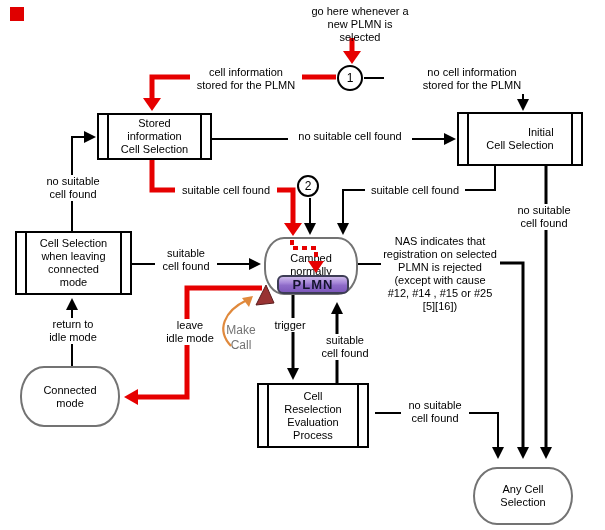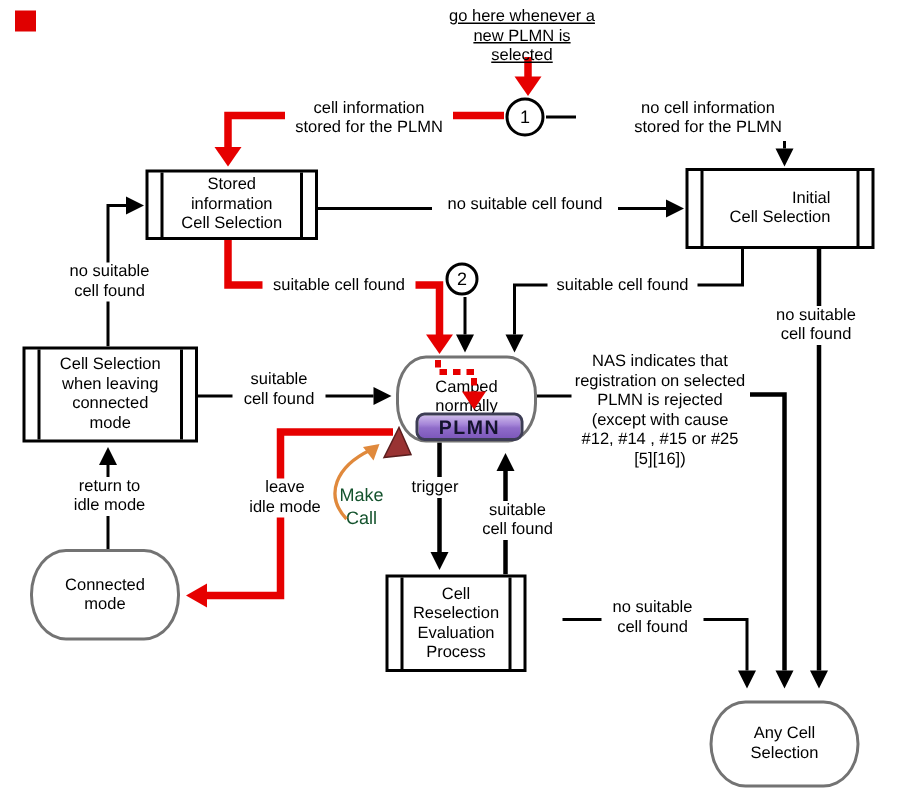--- a/index.html
+++ b/index.html
@@ -37,21 +37,21 @@
   #connected{border-radius:24px / 30px;}
   #anycell{border-radius:24px / 29px;}
   #idle-btn{
     position:absolute;left:277px;top:275px;width:72px;height:19px;box-sizing:border-box;
     border:2px solid #3d3d55;border-radius:6px;
     background:linear-gradient(#cdb9ea 0%,#a585d8 40%,#8f6cc9 55%,#7d58bb 100%);
     display:flex;align-items:center;justify-content:center;
     font-size:13px;font-weight:bold;color:#14142e;letter-spacing:1px;
   }
   #marker{position:absolute;left:10px;top:7px;width:14px;height:14px;background:#e00000;}
-  #make-call{color:#14532d;font-size:12px;line-height:15px;}
+  #make-call{color:#737373;font-size:12px;line-height:15px;}
 </style>
 </head>
 <body>
 
 <div id="canvas">
 
   <svg width="605" height="530">
     <g stroke="#000" stroke-width="2" fill="none">
       <path d="M72,231 L72,137 L84,137"></path>
       <path d="M212,139 L444,139"></path>
@@ -105,21 +105,21 @@
   <div class="pbox" style="left:457px;top:112px;width:126px;height:54px;text-align:right;">
     <span>Initial
 Cell Selection</span>
   </div>
   <div class="pbox" style="left:15px;top:231px;width:117px;height:64px;">
     <span>Cell Selection
 when leaving
 connected
 mode</span>
   </div>
-  <div class="pbox" style="left:257px;top:383px;width:94px;height:65px;">
+  <div class="pbox" style="left:257px;top:383px;width:112px;height:65px;">
     <span>Cell
 Reselection
 Evaluation
 Process</span>
   </div>
 
   <div class="state" id="camped" style="left:264px;top:237px;width:94px;height:58px;">
     <span>Camped
 normally</span>
   </div>
@@ -135,21 +135,21 @@
 Selection</span>
   </div>
 
   <div class="circle" style="left:337px;top:65px;width:26px;height:26px;">
     <span>1</span>
   </div>
   <div class="circle" style="left:297px;top:175px;width:22px;height:22px;">
     <span>2</span>
   </div>
 
-  <div class="lbl" style="left:281px;top:3px;width:134px;height:42px;text-decoration:underline;">go here whenever a
+  <div class="lbl" style="left:293px;top:3px;width:134px;height:42px;">go here whenever a
 new PLMN is
 selected</div>
   <div class="lbl wbg" style="left:190px;top:65px;width:112px;height:28px;">cell information
 stored for the PLMN</div>
   <div class="lbl wbg" style="left:384px;top:64px;width:176px;height:30px;">no cell information
 stored for the PLMN</div>
   <div class="lbl wbg" style="left:288px;top:129px;width:124px;height:14px;">no suitable cell found</div>
   <div class="lbl wbg" style="left:31px;top:175px;width:84px;height:26px;">no suitable
 cell found</div>
   <div class="lbl wbg" style="left:175px;top:183px;width:102px;height:14px;">suitable cell found</div>

